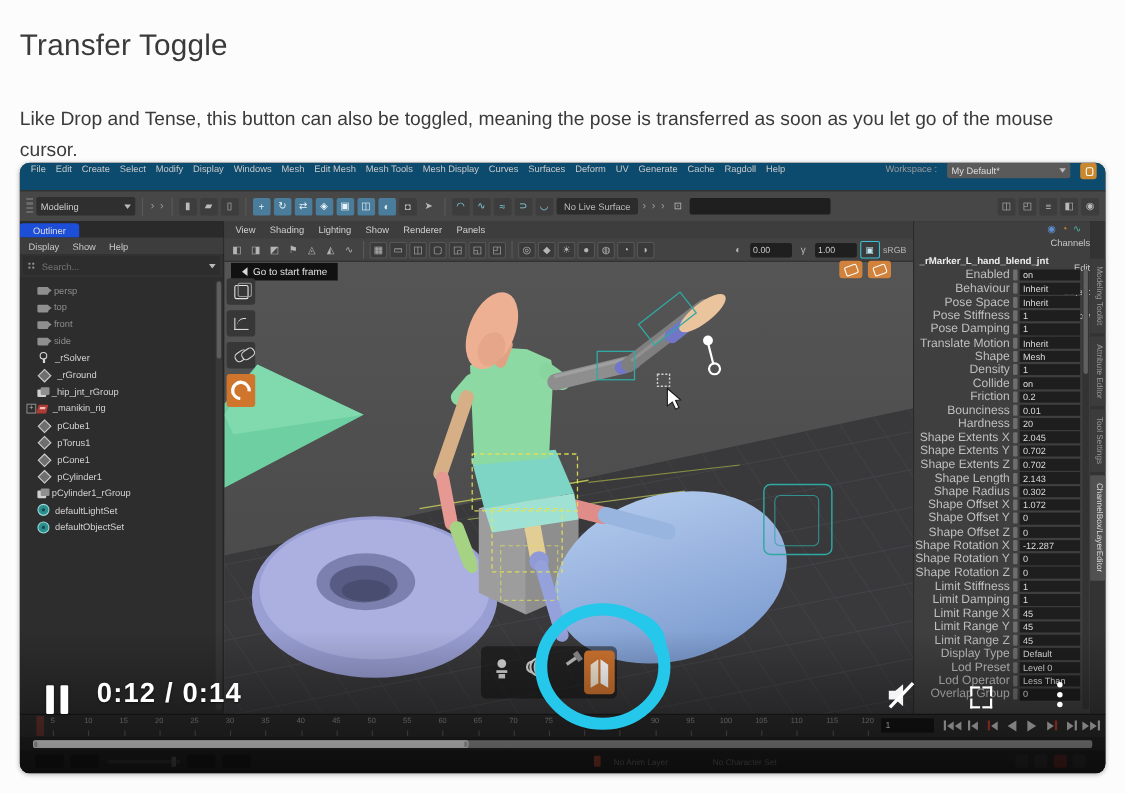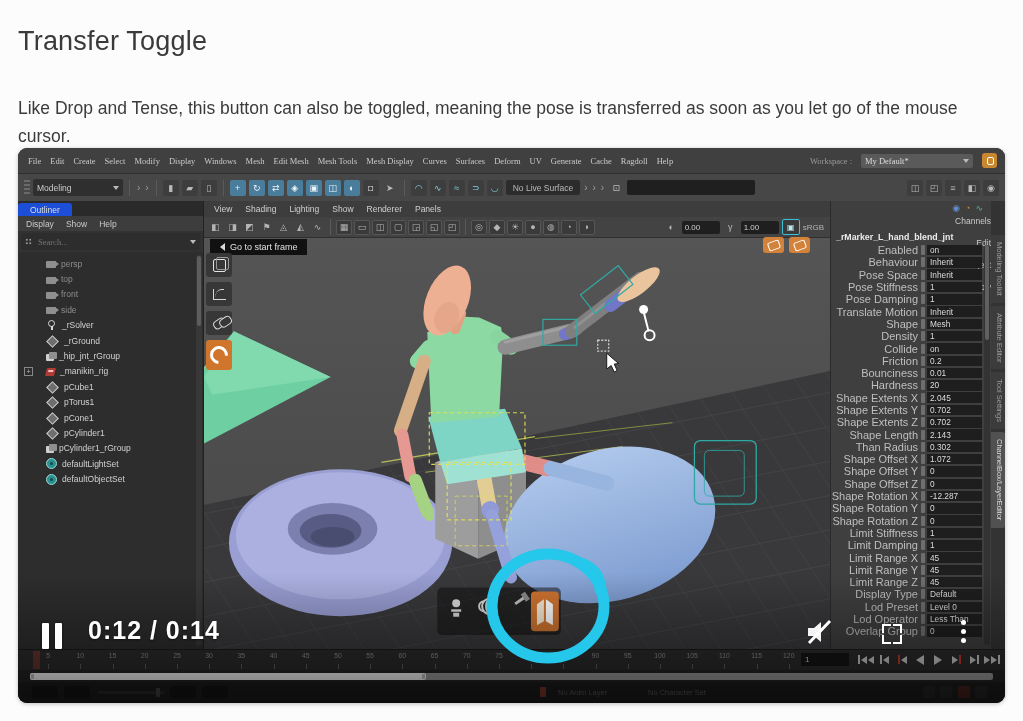--- a/index.html
+++ b/index.html
@@ -5,21 +5,21 @@
   html,body{margin:0;padding:0;background:#fcfcfc;font-family:"Liberation Sans","DejaVu Sans",sans-serif;}
   .page{position:relative;width:1023px;height:721px;background:#fcfcfc;overflow:hidden;border-radius:19px;}
   .doc-title{position:absolute;left:18px;top:8px;font-size:27px;font-weight:500;color:#3a3a3a;letter-spacing:.2px;}
   .doc-body{position:absolute;left:18px;top:76px;width:992px;font-size:17.5px;line-height:1.6;color:#3b3b3b;}
 
   
   .video{position:absolute;left:18px;top:148px;width:987px;height:555px;background:#262626;border-radius:9px;overflow:hidden;box-shadow:0 1px 4px rgba(0,0,0,.25);}
   .maya{position:absolute;inset:0;display:flex;flex-direction:column;font-size:8.5px;color:#c8c8c8;}
 
   
-  .m-menubar{height:25px;background:#404040;display:flex;align-items:center;padding:0 8px 0 10px;gap:9px;flex:none;font-family:Liberation Serif, serif;}
+  .m-menubar{height:25px;background:#0c4a6e;display:flex;padding:0 8px 0 10px;gap:9px;flex:none;}
   .m-menubar .menu{color:#c9c9c9;white-space:nowrap;cursor:default;}
   .ws-label{margin-left:auto;color:#9a9a9a;white-space:nowrap;}
   .ws-select{width:104px;height:14px;background:#5a5a5a;border-radius:2px;color:#ddd;display:flex;align-items:center;padding:0 4px;justify-content:space-between;white-space:nowrap;overflow:hidden;}
   .caret{width:0;height:0;border:3px solid transparent;border-top:4px solid #bbb;margin-top:3px;flex:none;}
   .lockbtn{width:15px;height:15px;background:#c9872e;border-radius:3px;flex:none;position:relative;}
   .lockbtn::after{content:"";position:absolute;left:4.5px;top:4px;width:5px;height:6px;border:1.5px solid #fff;border-radius:2px;}
 
   
   .m-toolbar{height:27px;background:#474747;border-top:1px solid #2e2e2e;display:flex;align-items:center;gap:3px;padding:0 6px;flex:none;}
   .grip{width:6px;height:15px;background:repeating-linear-gradient(#6a6a6a 0 2px,transparent 2px 4px);flex:none;}
@@ -37,25 +37,25 @@
   
   .m-main{flex:1;display:flex;min-height:0;}
 
   
   .outliner{width:185px;background:#323232;border-right:1px solid #222;display:flex;flex-direction:column;flex:none;}
   .o-tabs{height:15px;background:#2a2a2a;display:flex;align-items:flex-end;}
   .o-tab{background:#1d4ed8;color:#ddd;padding:2px 12px 1px;border-radius:3px 3px 0 0;font-size:8.5px;}
   .o-menus{height:15px;background:#3d3d3d;display:flex;gap:12px;align-items:center;padding-left:8px;color:#c9c9c9;}
   .o-search{height:17px;background:#2d2d2d;margin:2px 3px;border-radius:2px;display:flex;align-items:center;padding:0 4px;gap:4px;}
   .dots4{width:7px;height:7px;background:radial-gradient(circle 1.2px,#9a9a9a 1.2px,transparent 1.3px) 0 0/3.5px 3.5px;flex:none;}
-  .o-search input{flex:1;background:transparent;border:none;outline:none;color:#aaa;font-size:8.5px;font-family:Liberation Serif, serif;min-width:0;}
+  .o-search input{flex:1;background:transparent;border:none;outline:none;color:#aaa;font-size:8.5px;font-family:Liberation Sans, sans-serif;min-width:0;}
   .o-tree{flex:1;background:#2d2d2d;position:relative;padding-top:4px;overflow:hidden;}
   .o-scroll{position:absolute;right:1px;top:3px;width:6px;bottom:3px;background:#383838;border-radius:3px;}
   .o-scroll::before{content:"";position:absolute;left:1px;right:1px;top:1px;height:70px;background:#5d5d5d;border-radius:3px;}
-  .o-row{display:flex;align-items:center;height:15.4px;padding-left:28px;color:#d2d2d2;position:relative;}
+  .o-row{display:flex;align-items:center;height:15.4px;padding-left:16px;color:#d2d2d2;position:relative;}
   .o-row .lbl{white-space:nowrap;}
   .o-row.dim .lbl{color:#8d8d8d;}
   .o-row.expand::before{content:"+";position:absolute;left:6px;top:3px;width:7px;height:7px;border:1px solid #888;color:#bbb;font-size:7px;line-height:7px;text-align:center;}
   .ico{width:11px;height:10px;display:inline-block;position:relative;margin-right:5px;flex:none;}
   .ico.camera{width:10px;height:7px;background:#8f8f8f;border-radius:1px;margin-top:2px;}
   .ico.camera::after{content:"";position:absolute;right:-3px;top:0px;border-top:3.5px solid transparent;border-bottom:3.5px solid transparent;border-left:4px solid #8f8f8f;}
   .ico.solver::before{content:"";position:absolute;left:2px;top:0;width:5px;height:5px;border:1.5px solid #d8d8d8;border-radius:50%;}
   .ico.solver::after{content:"";position:absolute;left:4.5px;top:6px;width:2px;height:4px;background:#d8d8d8;}
   .ico.mesh{width:7px;height:7px;border:1px solid #c9c9c9;background:#6e6e6e;transform:rotate(45deg);margin:1px 7px 0 2px;}
   .ico.group{width:8px;height:7px;background:#cfcfcf;margin-top:2px;border-radius:1px;}
@@ -668,21 +668,21 @@
                 <span class="av">0.702</span>
               </div>
 
               <div class="ch-row">
                 <span class="al">Shape Length</span>
                 <span class="notch"></span>
                 <span class="av">2.143</span>
               </div>
 
               <div class="ch-row">
-                <span class="al">Than Radius</span>
+                <span class="al">Shape Radius</span>
                 <span class="notch"></span>
                 <span class="av">0.302</span>
               </div>
 
               <div class="ch-row">
                 <span class="al">Shape Offset X</span>
                 <span class="notch"></span>
                 <span class="av">1.072</span>
               </div>
 

